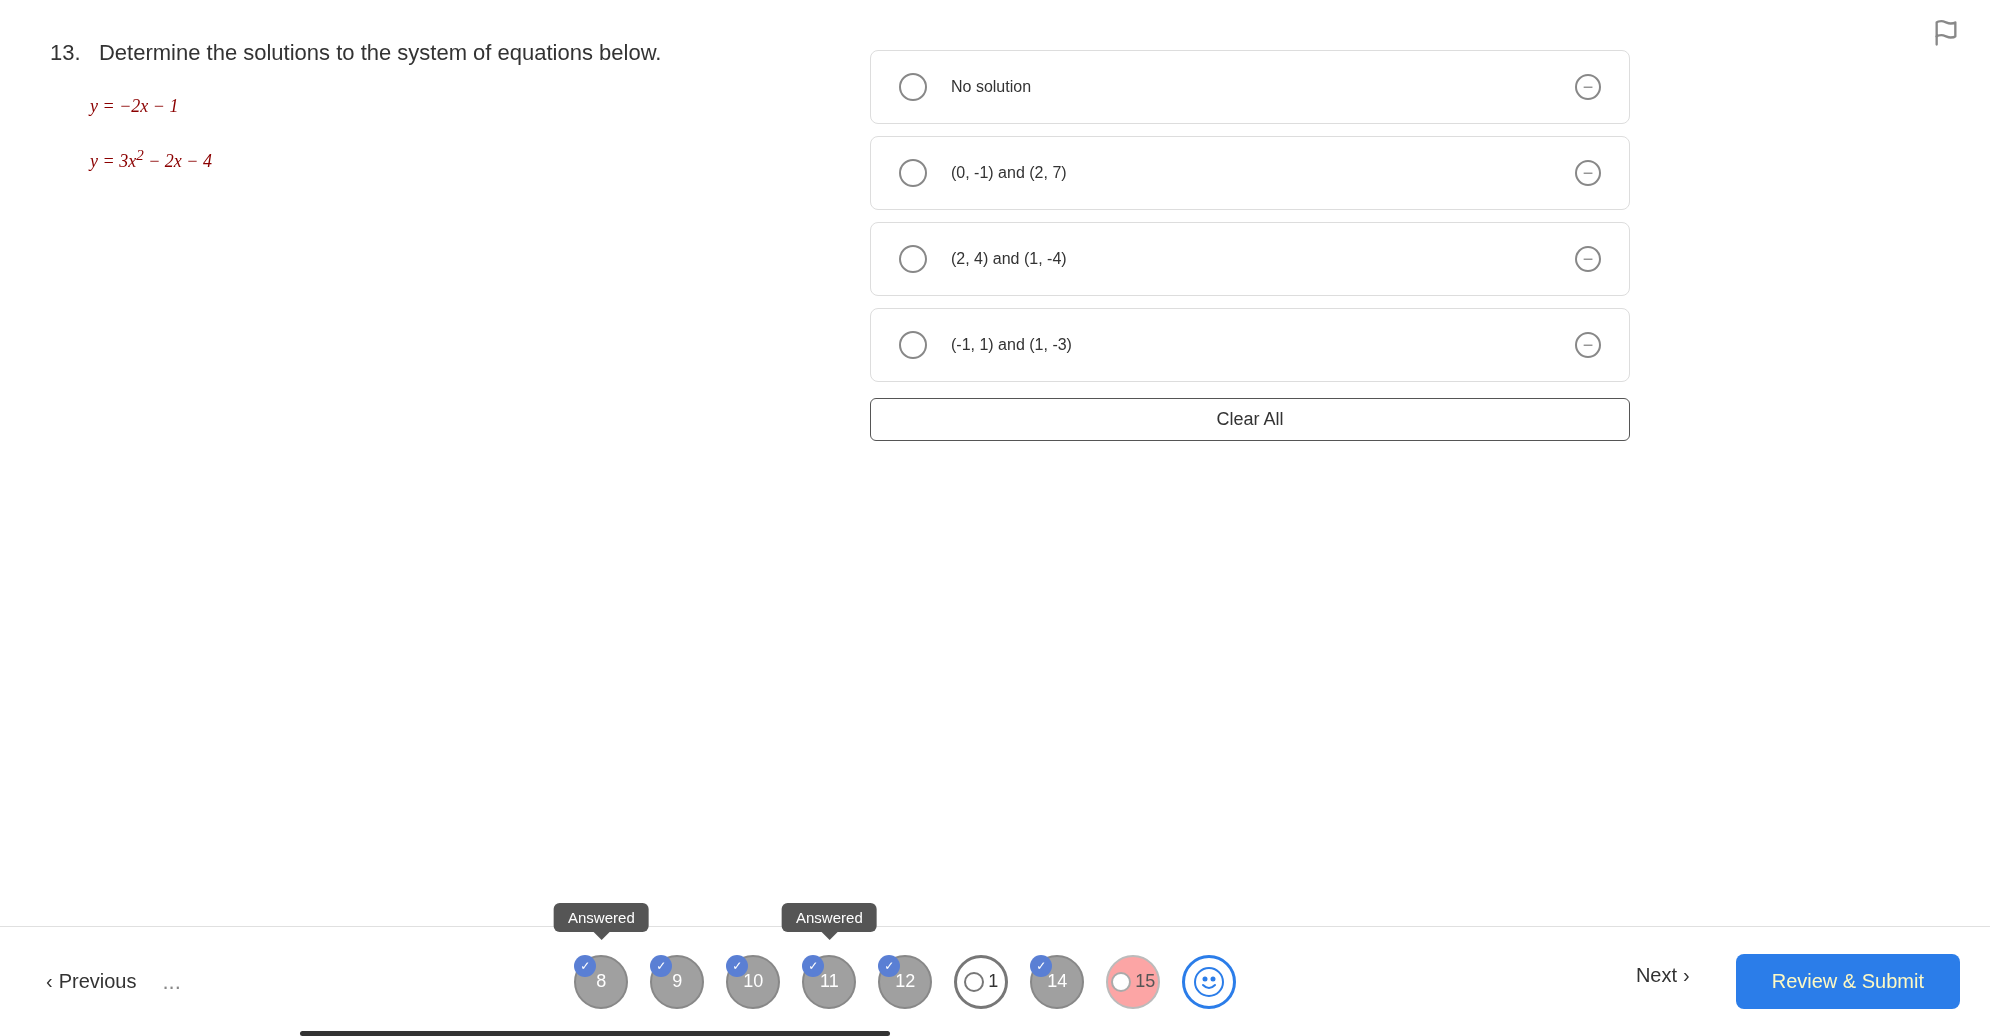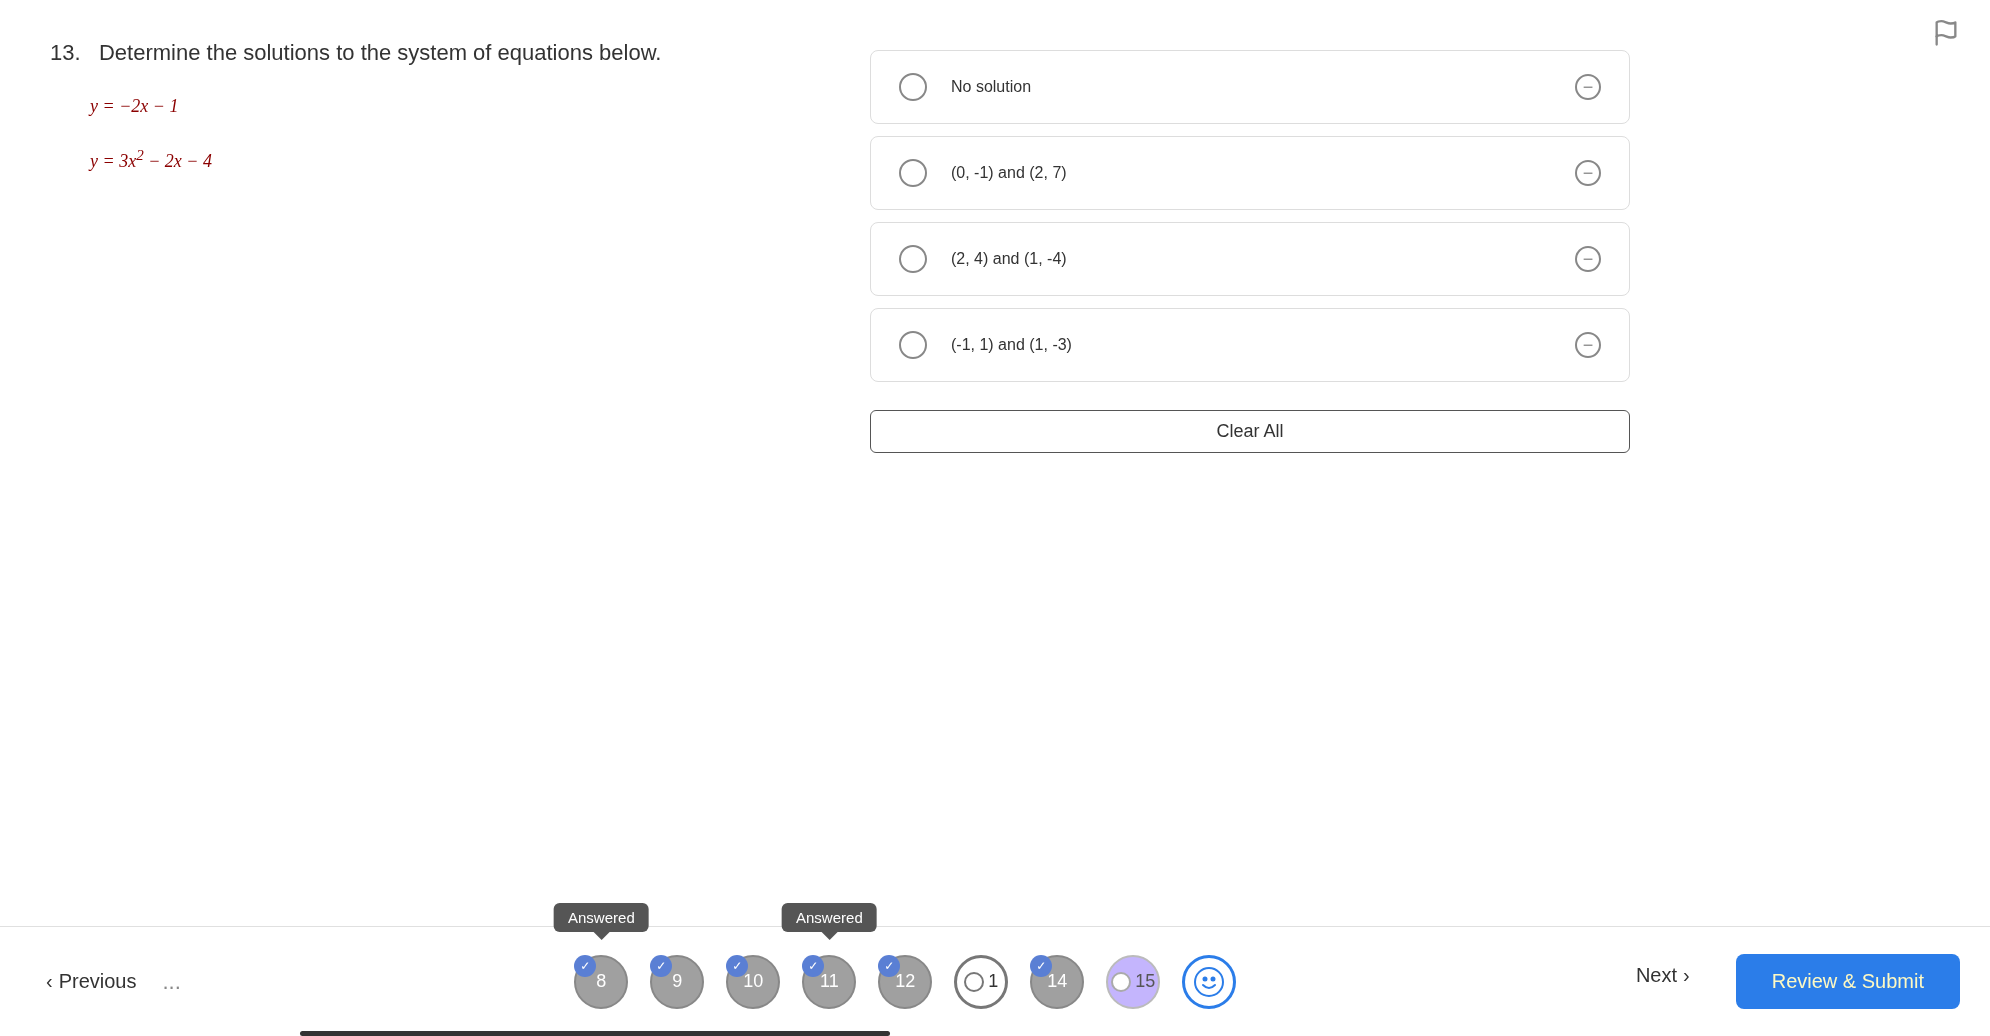--- a/index.html
+++ b/index.html
@@ -106,21 +106,21 @@
 
     .clear-all-btn {
       display: inline-block;
       border: 1.5px solid #555;
       border-radius: 6px;
       padding: 10px 22px;
       font-size: 18px;
       color: #333;
       background: #fff;
       cursor: pointer;
-      margin-top: 16px;
+      margin-top: 4px;
       margin-bottom: 0;
     }
 
     
     .bottom-nav {
       position: absolute;
       bottom: 0;
       left: 0;
       right: 0;
       height: 110px;
@@ -178,21 +178,21 @@
       color: #fff;
     }
 
     .page-btn.current {
       background: #fff;
       border: 3px solid #777;
       color: #333;
     }
 
     .page-btn.unanswered {
-      background: #c4b5fd;
+      background: #fca5a5;
       border-color: #bbb;
       color: #555;
       text-align: center;
     }
 
     .page-btn.smiley {
       background: #fff;
       border: 3px solid #2b7de9;
       color: #2b7de9;
       font-size: 24px;

